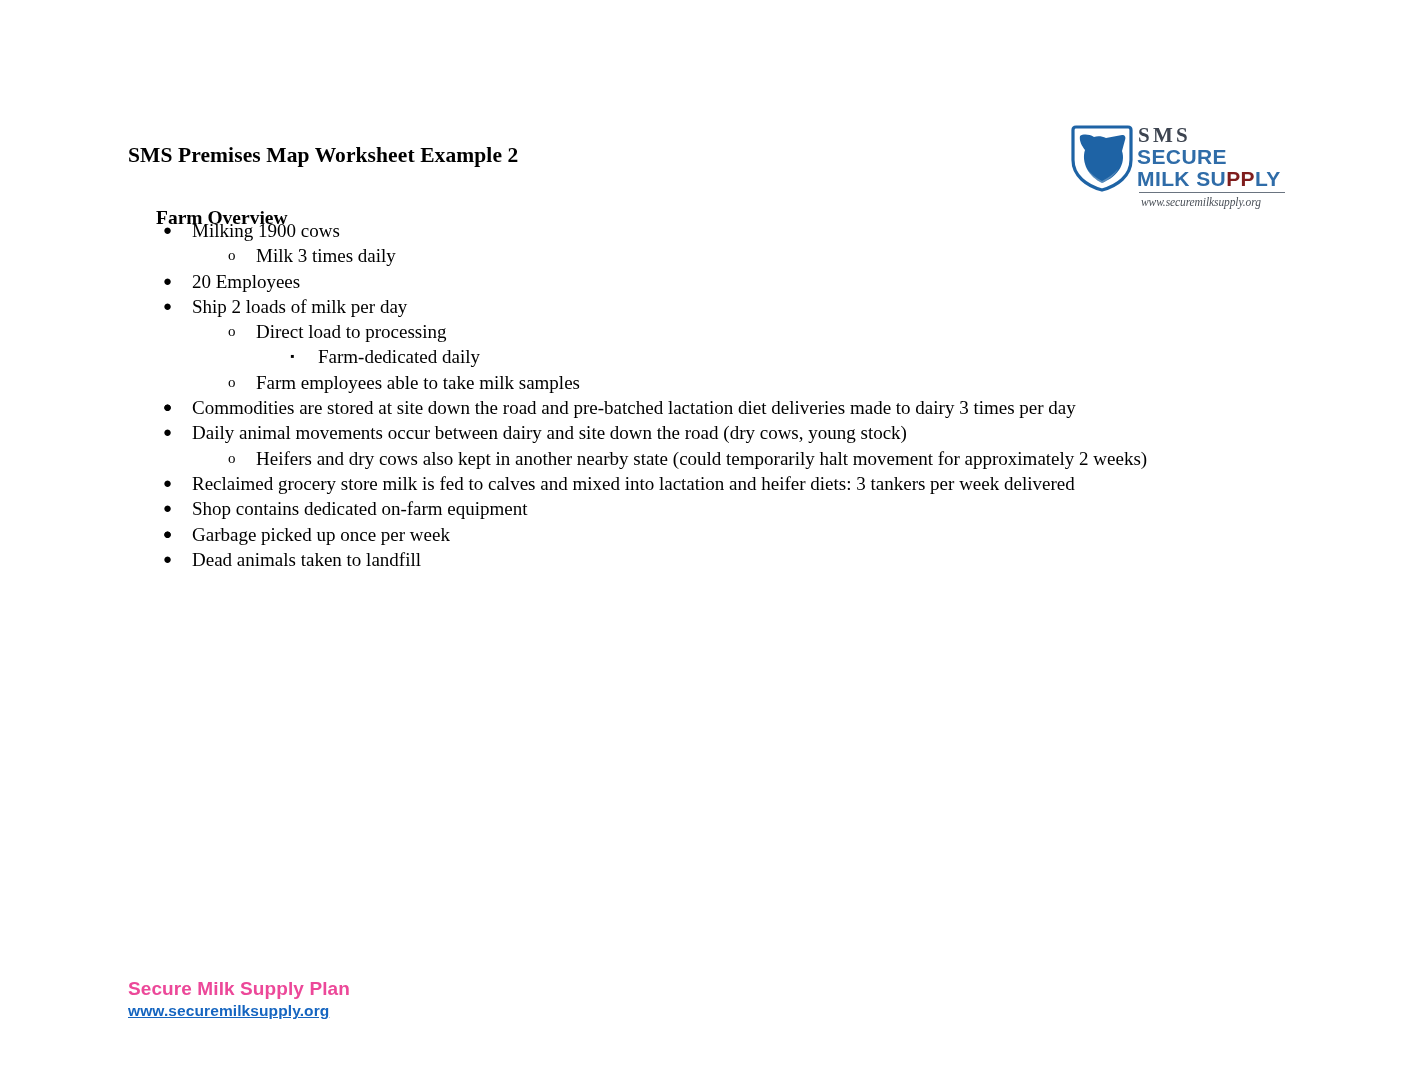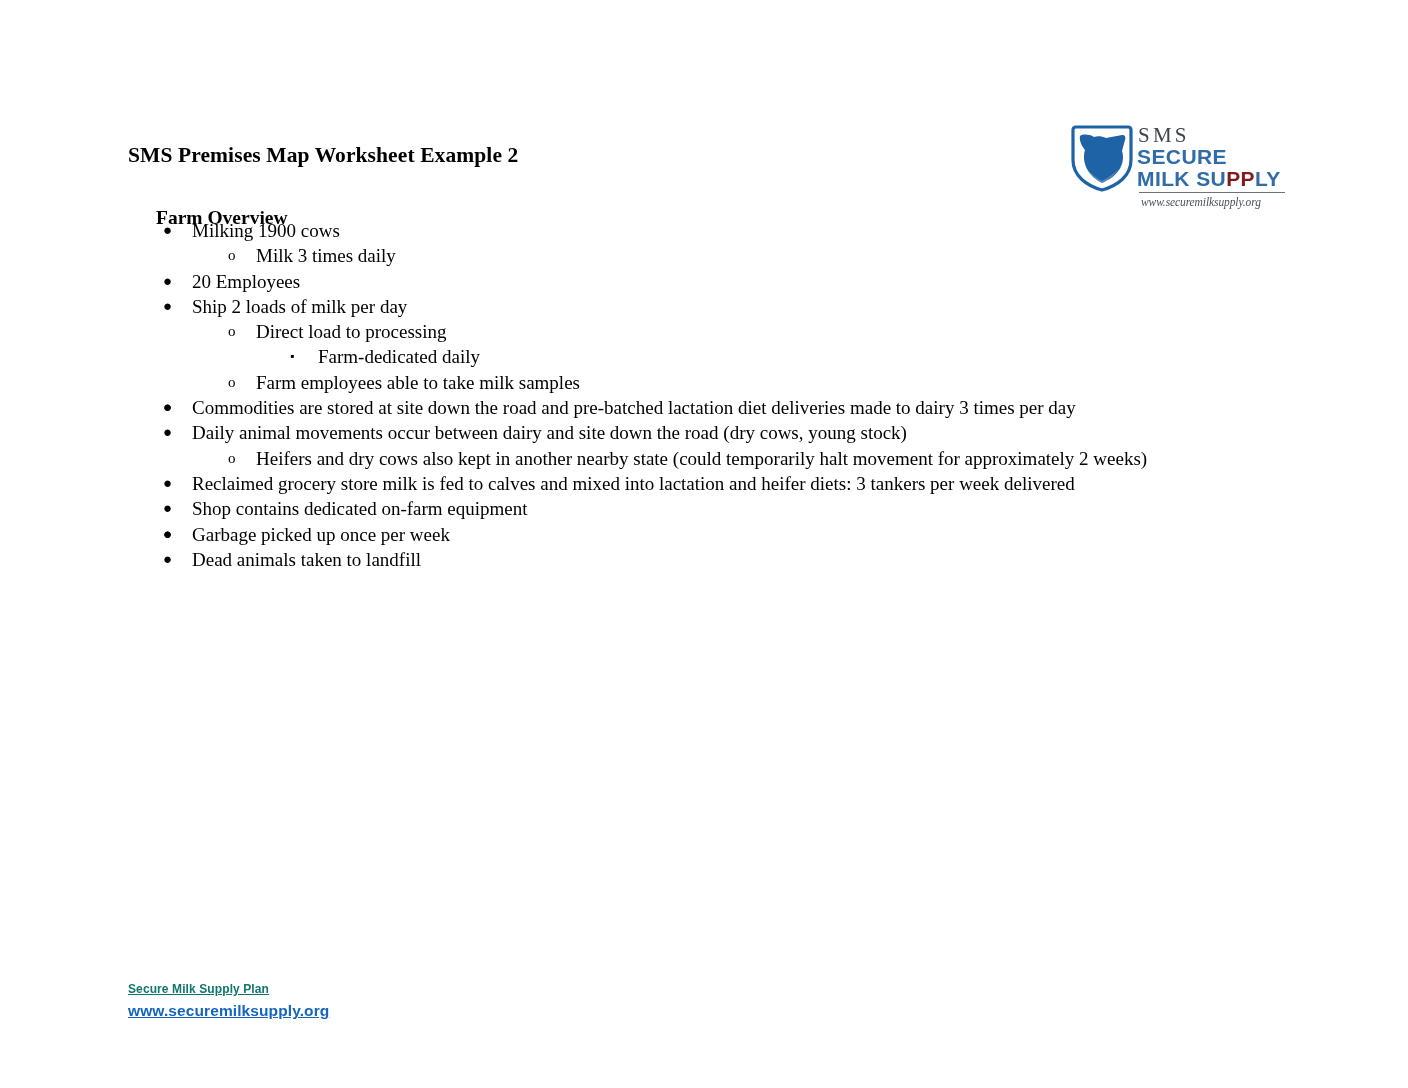--- a/index.html
+++ b/index.html
@@ -65,21 +65,21 @@
     height: 68px;
   }
   .logo-text {
     position: absolute;
     left: 68px;
     top: 0px;
     width: 150px;
   }
   .logo-sms {
     font-family: "Liberation Serif", "DejaVu Serif", serif;
-    font-weight: normal;
+    font-weight: bold;
     font-size: 21px;
     letter-spacing: 3.2px;
     color: #3d4450;
     line-height: 21px;
     margin-top: 3px;
     margin-left: 1px;
   }
   .logo-secure, .logo-milk {
     font-family: "Liberation Sans", "DejaVu Sans", sans-serif;
     font-weight: bold;
@@ -144,26 +144,25 @@
   .lvl3 > .marker { left: 162px; font-size: 12px; }
 
   
   .footer {
     position: absolute;
     left: 127px;
     top: 978px;
     font-family: "Liberation Sans", "DejaVu Sans", sans-serif;
   }
   .footer-line1 {
-    font-size: 12px;
-    font-weight: bold;
-    color: #0f766e;
+    font-size: 19px;
+    font-weight: bold;
+    color: #ec4899;
     line-height: 22px;
     letter-spacing: 0.1px;
-    text-decoration: underline;
   }
   .footer-link {
     font-size: 15.5px;
     font-weight: bold;
     color: #1565c0;
     text-decoration: underline;
     line-height: 22px;
     letter-spacing: 0.1px;
     display: inline-block;
   }

